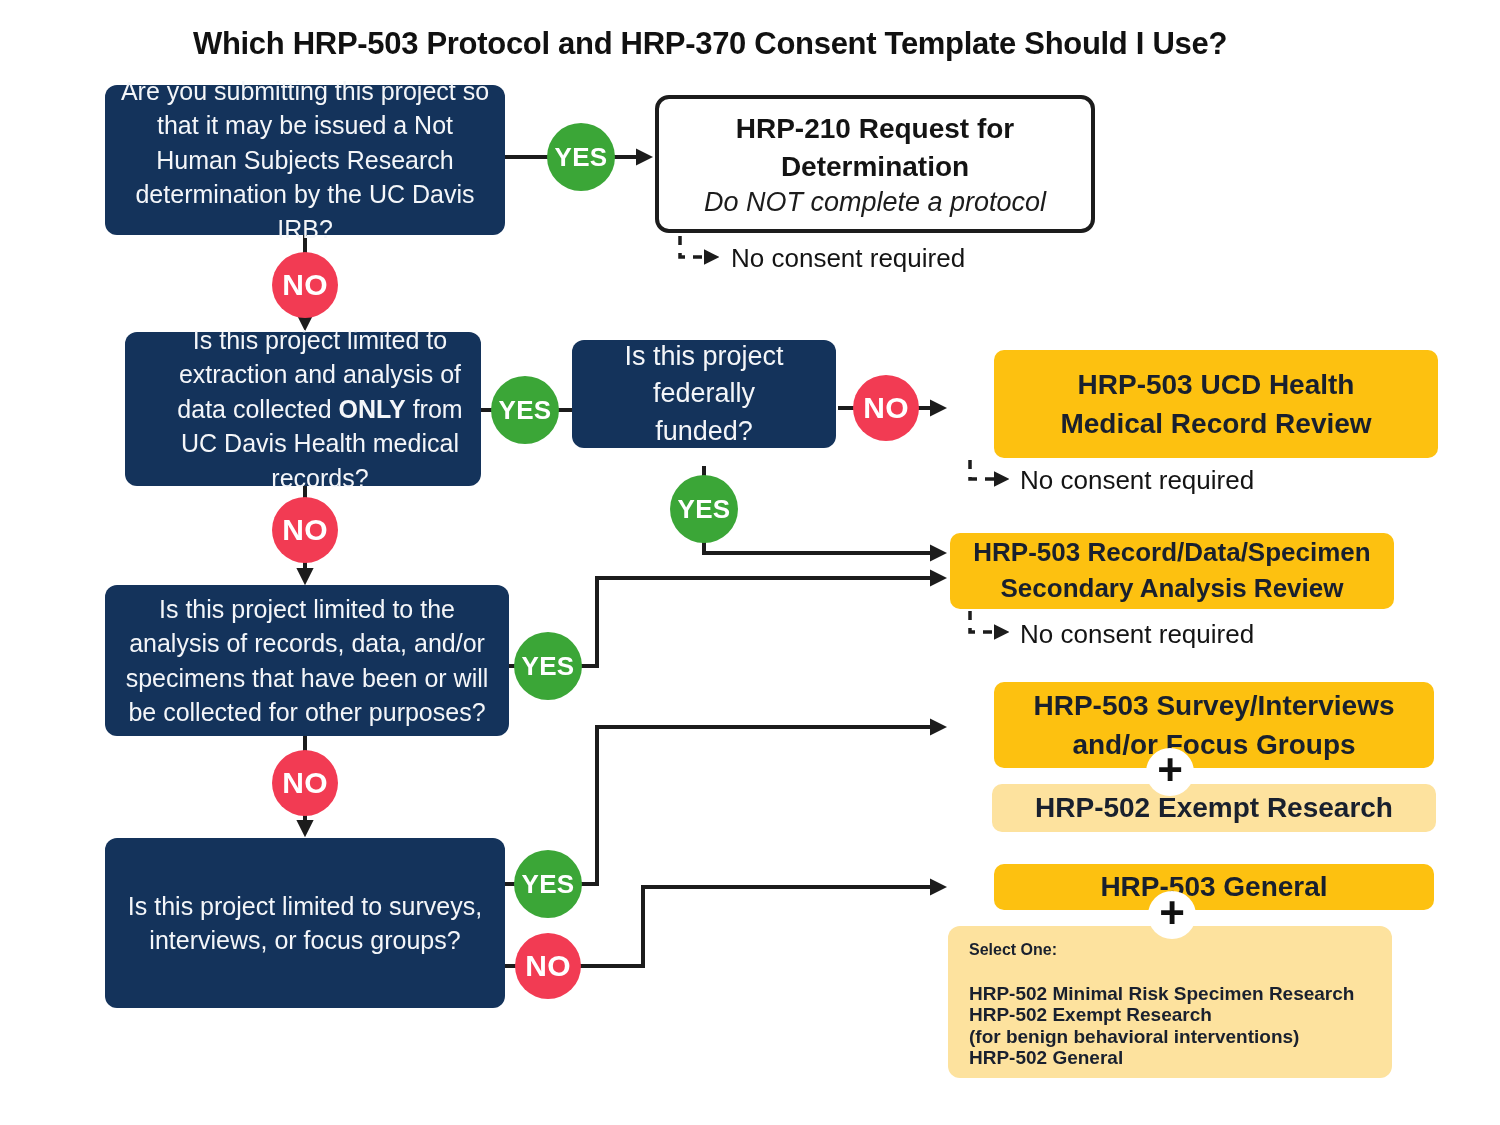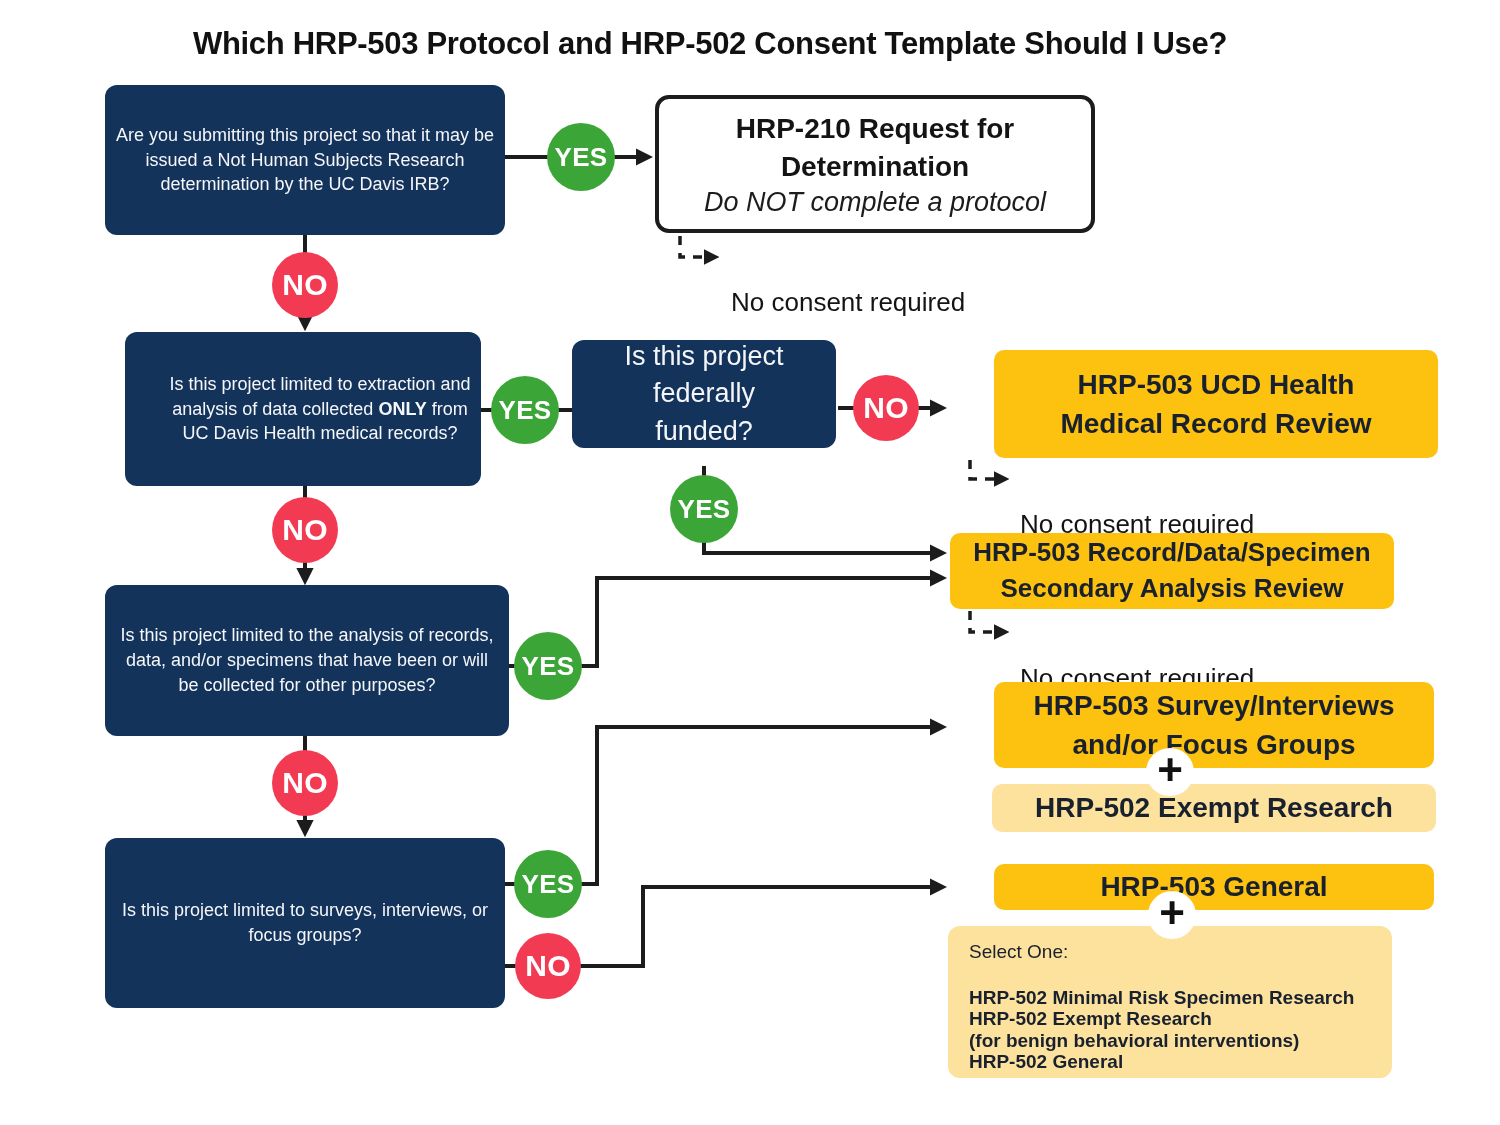--- a/index.html
+++ b/index.html
@@ -12,21 +12,21 @@
     font-size:31px;font-weight:bold;color:#111111;letter-spacing:-0.3px;
   }
   svg.wires{position:absolute;left:0;top:0;z-index:1;}
   .conn{stroke:var(--line);stroke-width:4;fill:none;}
   .connd{stroke:var(--line);stroke-width:3.5;fill:none;stroke-dasharray:9 8;}
   .mk{fill:var(--line);}
 
   .qbox{
     position:absolute;z-index:2;background:var(--navy);color:#f4f6f9;
     border-radius:12px;display:flex;align-items:center;justify-content:center;
-    text-align:center;font-size:18px;line-height:1.38;padding:8px 10px;box-sizing:border-box;
+    text-align:center;font-size:25px;line-height:1.38;padding:8px 10px;box-sizing:border-box;
   }
   .outline-box{
     position:absolute;z-index:2;background:#ffffff;border:4px solid var(--line);
     border-radius:14px;display:flex;flex-direction:column;align-items:center;justify-content:center;
     text-align:center;box-sizing:border-box;padding:6px 18px;
   }
   .outline-box .ob-title{font-size:28px;font-weight:bold;color:#141414;line-height:1.35;}
   .outline-box .ob-sub{font-size:27px;font-style:italic;color:#1c1c1c;margin-top:2px;}
 
   .circle{
@@ -42,32 +42,32 @@
     color:var(--text_dark);font-weight:bold;box-sizing:border-box;padding:4px 10px;
   }
   .pale-box{
     position:absolute;z-index:2;background:var(--pale_gold);border-radius:10px;
     display:flex;align-items:center;justify-content:center;text-align:center;
     color:var(--text_dark);font-weight:bold;box-sizing:border-box;padding:4px 10px;
   }
   .fs28{font-size:28px;line-height:1.4;margin-left:44px;}
   .fs26{font-size:26px;line-height:1.38;}
   .nc-label{
-    position:absolute;z-index:2;font-size:26px;color:#141414;white-space:nowrap;margin-top:44px;
+    position:absolute;z-index:2;font-size:26px;color:#141414;white-space:nowrap;
   }
   .plus{
     position:absolute;z-index:4;width:48px;height:48px;border-radius:50%;background:#ffffff;
     color:#111111;font-size:44px;font-weight:bold;display:flex;align-items:center;justify-content:center;
     line-height:1;padding-bottom:4px;box-sizing:border-box;
   }
   .select-box{
     position:absolute;z-index:2;background:var(--pale_gold);border-radius:12px;
     color:var(--text_dark);box-sizing:border-box;padding:15px 16px 10px 21px;text-align:left;
   }
-  .select-box .sel-head{font-size:19px;font-weight:normal;margin-bottom:24px;}
+  .select-box .sel-head{font-size:16px;font-weight:bold;margin-bottom:24px;}
   .select-box .sel-opt{font-size:19px;font-weight:bold;line-height:1.13;white-space:nowrap;}
   .bold{font-weight:bold;}
   .inner{max-width:100%;}
 </style>
 </head>
 <body>
 
 <div class="canvas">
 
   <svg class="wires" width="1500" height="1125" aria-hidden="true">
@@ -97,21 +97,21 @@
 
     <path class="conn" d="M505 966 H643 V887 H932" marker-end="url(#arr)"></path>
 
     <path class="connd" d="M680 236 V257 H706" marker-end="url(#arr)"></path>
 
     <path class="connd" d="M970 460 V479 H996" marker-end="url(#arr)"></path>
 
     <path class="connd" d="M970 611 V632 H996" marker-end="url(#arr)"></path>
   </svg>
 
-  <div class="title">Which HRP-503 Protocol and HRP-502 Consent Template Should I Use?</div>
+  <div class="title">Which HRP-503 Protocol and HRP-370 Consent Template Should I Use?</div>
 
   <div class="qbox" style="left:105px;top:85px;width:400px;height:150px;">
     <div class="inner">Are you submitting this project so that it may be issued a Not Human Subjects Research determination by the UC Davis IRB?</div>
   </div>
 
   <div class="outline-box" style="left:655px;top:95px;width:440px;height:138px;">
     <div class="ob-title">HRP-210 Request for Determination</div>
     <div class="ob-sub">Do NOT complete a protocol</div>
   </div>
   <div class="nc-label" style="left:731px;top:243px;">No consent required</div>

